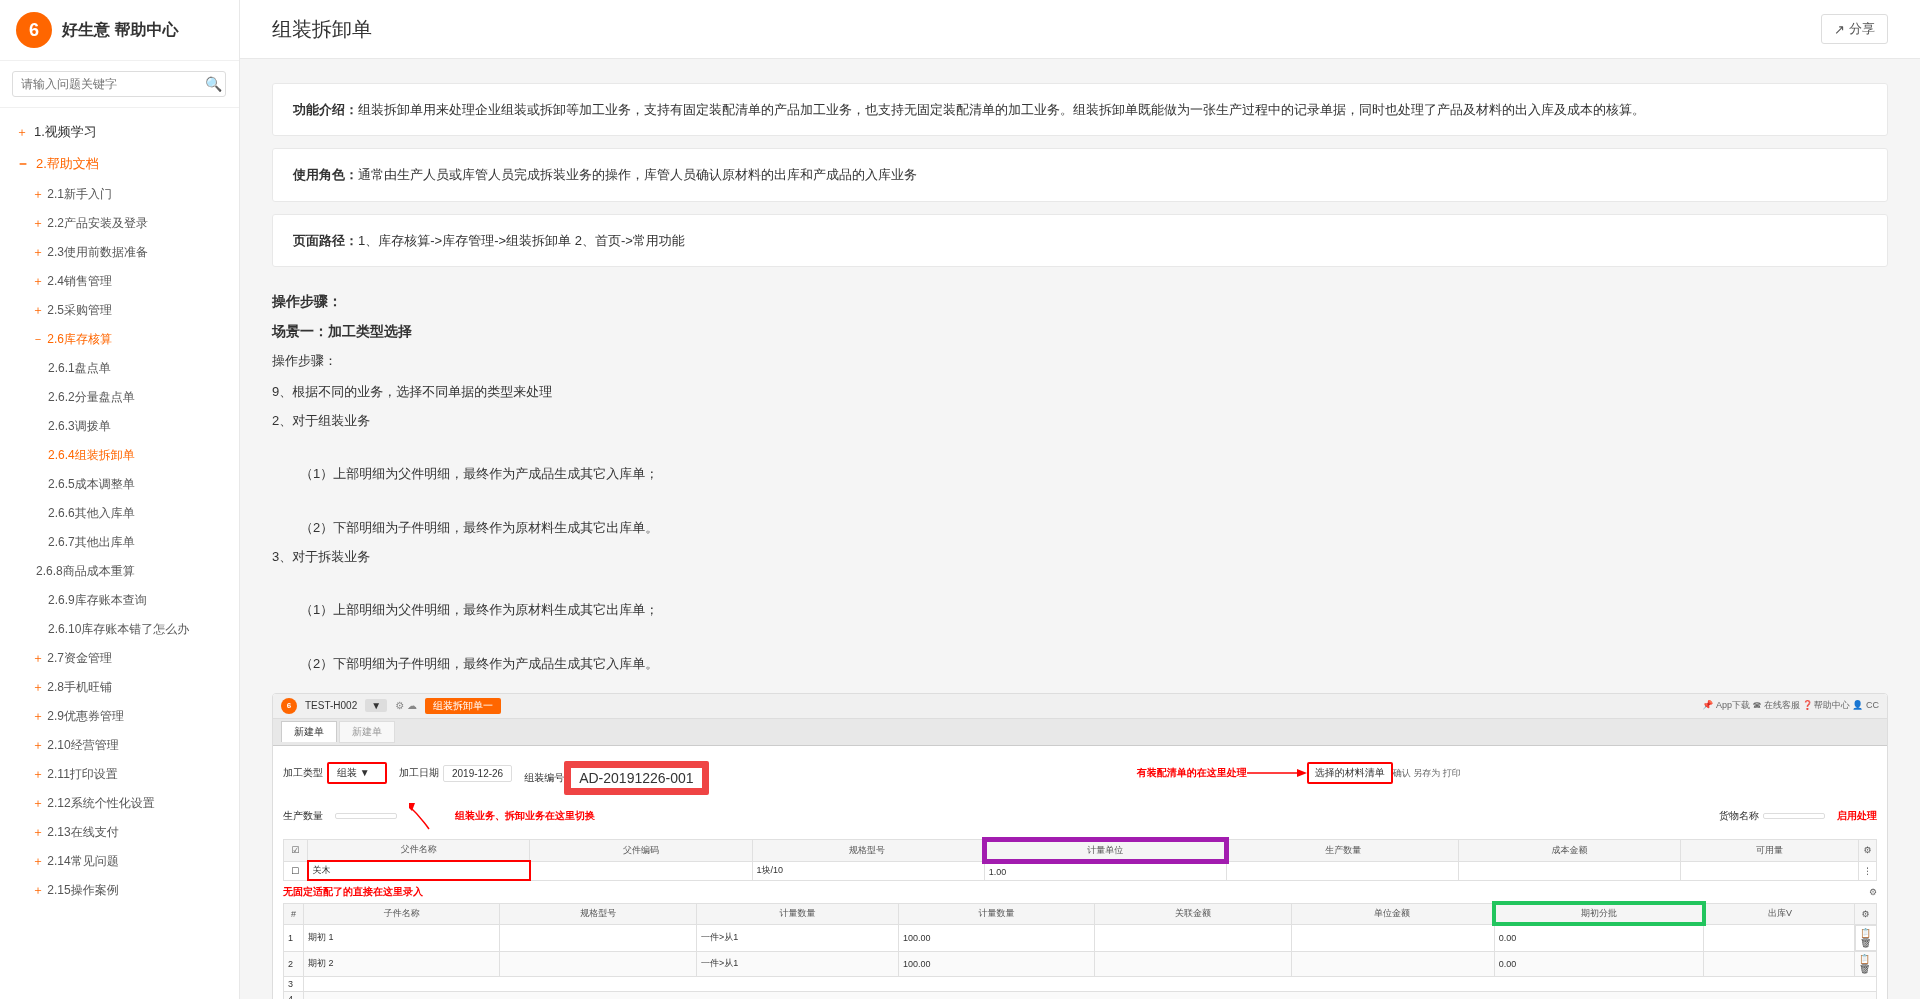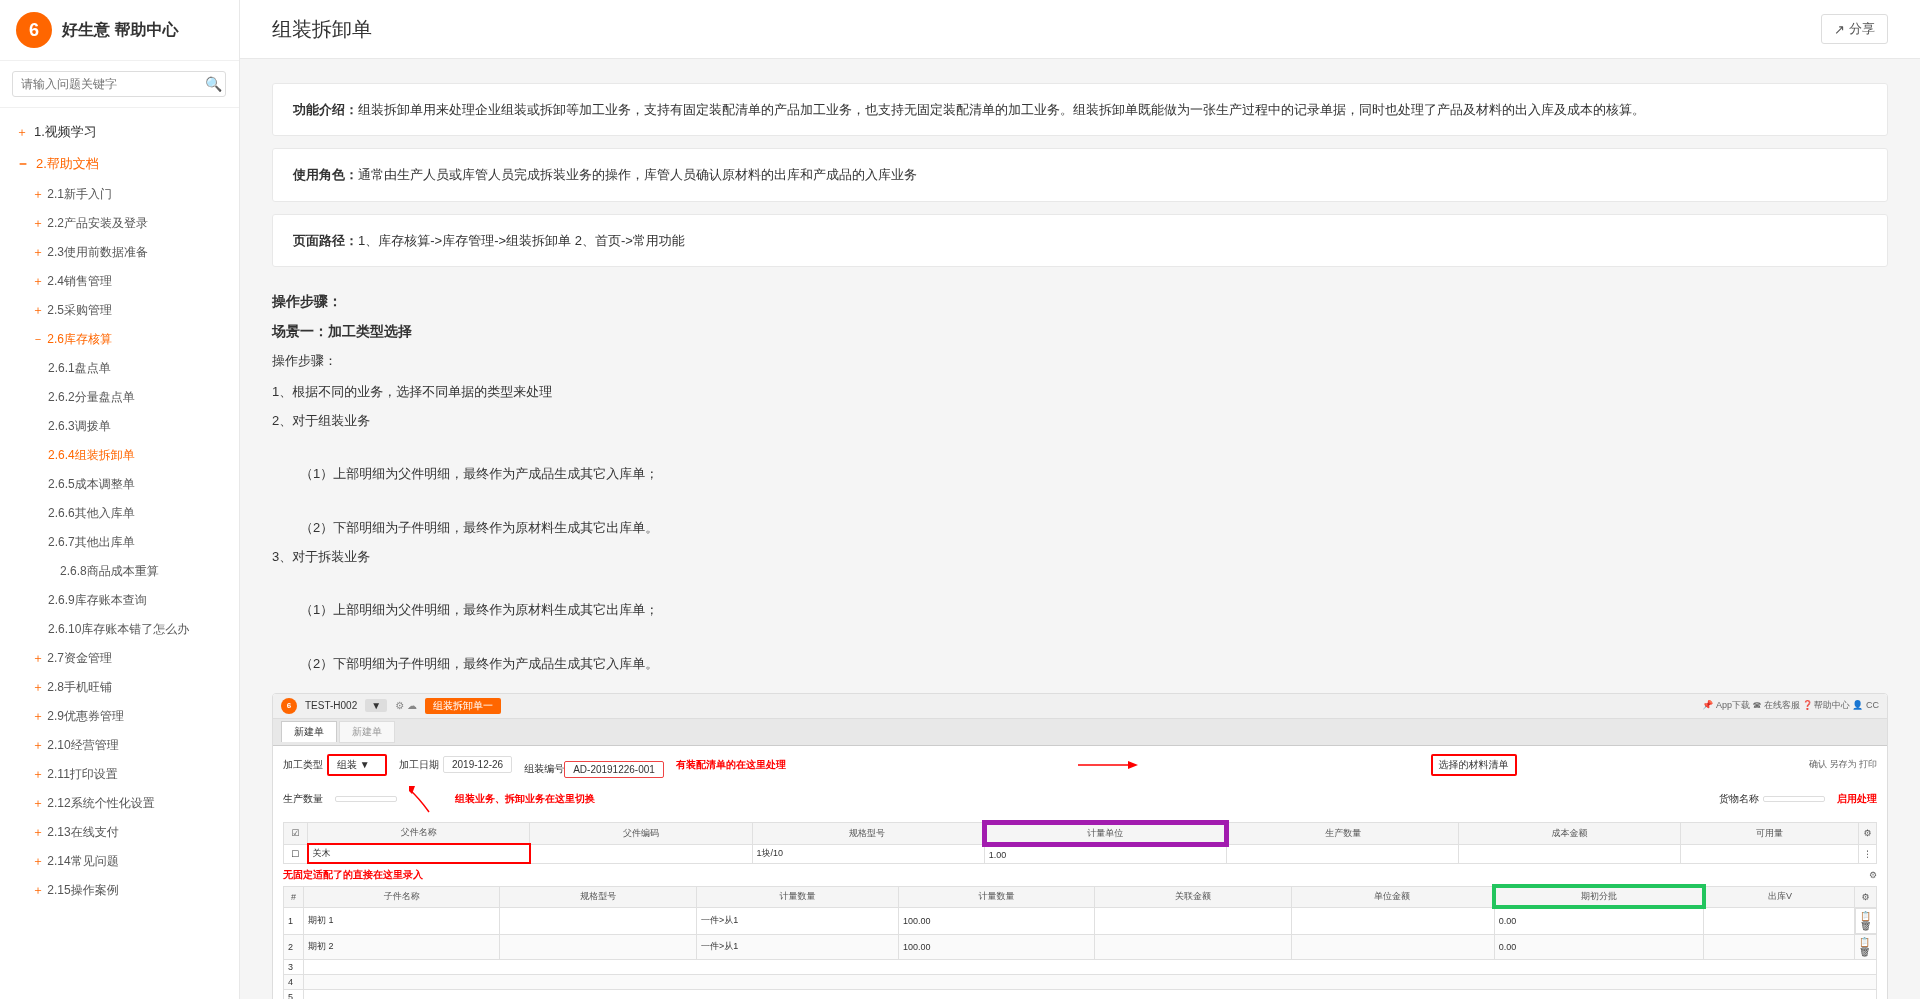--- a/index.html
+++ b/index.html
@@ -212,21 +212,21 @@
     </div>
     <div class="nav-sub-item" style="padding-left: 48px;">
       <span>2.6.5成本调整单</span>
     </div>
     <div class="nav-sub-item" style="padding-left: 48px;">
       <span>2.6.6其他入库单</span>
     </div>
     <div class="nav-sub-item" style="padding-left: 48px;">
       <span>2.6.7其他出库单</span>
     </div>
-    <div class="nav-sub-item" style="padding-left: 60px;">
+    <div class="nav-sub-item" style="padding-left: 36px;">
       <span>2.6.8商品成本重算</span>
     </div>
     <div class="nav-sub-item" style="padding-left: 48px;">
       <span>2.6.9库存账本查询</span>
     </div>
     <div class="nav-sub-item" style="padding-left: 48px;">
       <span>2.6.10库存账本错了怎么办</span>
     </div>
     <div class="nav-sub-item">
       <span style="color:#f60;">＋</span>
@@ -291,21 +291,21 @@
     </div>
 
     <div style="padding: 8px 0;">
       <div class="section-title">操作步骤：</div>
 
       <div class="scenario-title">场景一：加工类型选择</div>
 
 
       <div class="content-text">操作步骤：</div>
 
-      <div class="step-item">1、根据不同的业务，选择不同单据的类型来处理</div>
+      <div class="step-item">9、根据不同的业务，选择不同单据的类型来处理</div>
       <div class="step-item">2、对于组装业务</div>
       <div class="step-item sub-step">（1）上部明细为父件明细，最终作为产成品生成其它入库单；</div>
       <div class="step-item sub-step">（2）下部明细为子件明细，最终作为原材料生成其它出库单。</div>
       <div class="step-item">3、对于拆装业务</div>
       <div class="step-item sub-step">（1）上部明细为父件明细，最终作为原材料生成其它出库单；</div>
       <div class="step-item sub-step">（2）下部明细为子件明细，最终作为产成品生成其它入库单。</div>
 
       <div class="screenshot-container">
         <div class="ss-wrapper">
 
@@ -335,24 +335,24 @@
               <div style="display:flex; align-items:center; gap:4px;">
                 <span>加工类型</span>
                 <div style="border:2px solid red; padding:2px 8px; border-radius:2px; min-width:60px; background:#fff; font-size:10px;">组装 ▼</div>
               </div>
               <div style="display:flex; align-items:center; gap:4px;">
                 <span>加工日期</span>
                 <div style="border:1px solid #ddd; padding:2px 8px; border-radius:2px; background:#fff; font-size:10px;">2019-12-26</div>
               </div>
               <div style="display:flex; align-items:center; margin-top:9px;">
                 <span>组装编号</span>
-                <div style="border:1px solid #ef4444; padding:2px 8px; border-radius:2px; background:#fff; font-size:10px;">AD-20191226-001</div>
-              </div>
-
-              <div style="flex:1; display:flex; align-items:center; justify-content:space-between; ">
+                <div style="border:7px solid #ef4444; padding:2px 8px; border-radius:2px; background:#fff; font-size:14px;">AD-20191226-001</div>
+              </div>
+
+              <div style="flex:1; display:flex; align-items:center; justify-content:center; ">
                 <div style="color:red; font-size:10px; font-weight:bold; white-space:nowrap;">有装配清单的在这里处理</div>
                 <svg width="60" height="16">
                     <line x1="0" y1="8" x2="50" y2="8" stroke="red" stroke-width="1.5"></line>
                     <polygon points="50,4 60,8 50,12" fill="red"></polygon>
                   </svg>
                 <div style="border:2px solid red; padding:2px 6px; border-radius:2px; font-size:10px; background:#fff; white-space:nowrap;">选择的材料清单</div>
                 <span style="font-size:9px; color:#666;">确认 另存为 打印</span>
               </div>
             </div>
 

